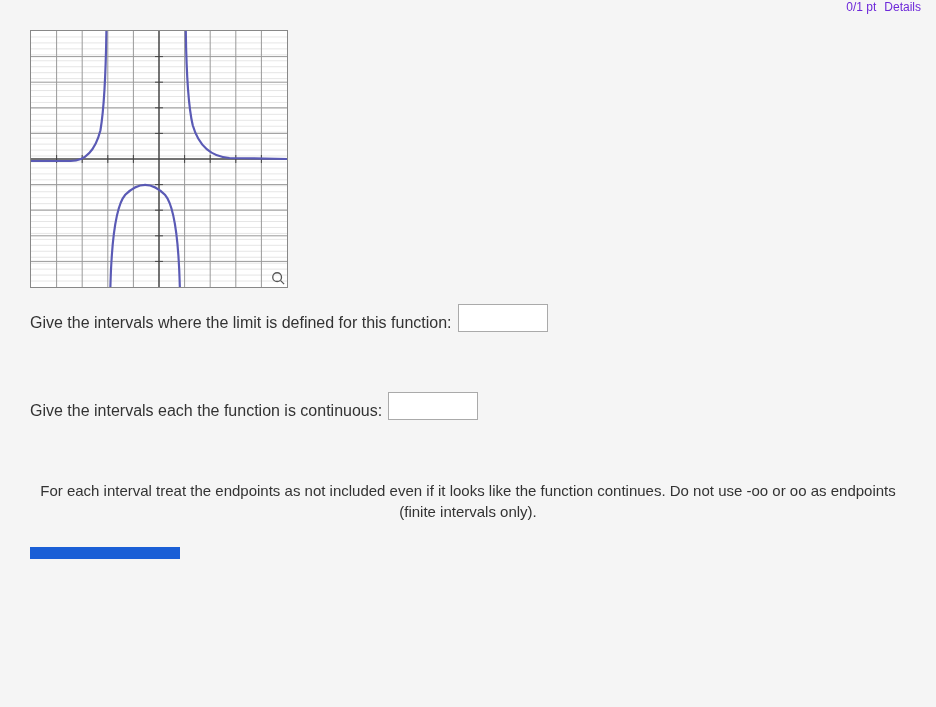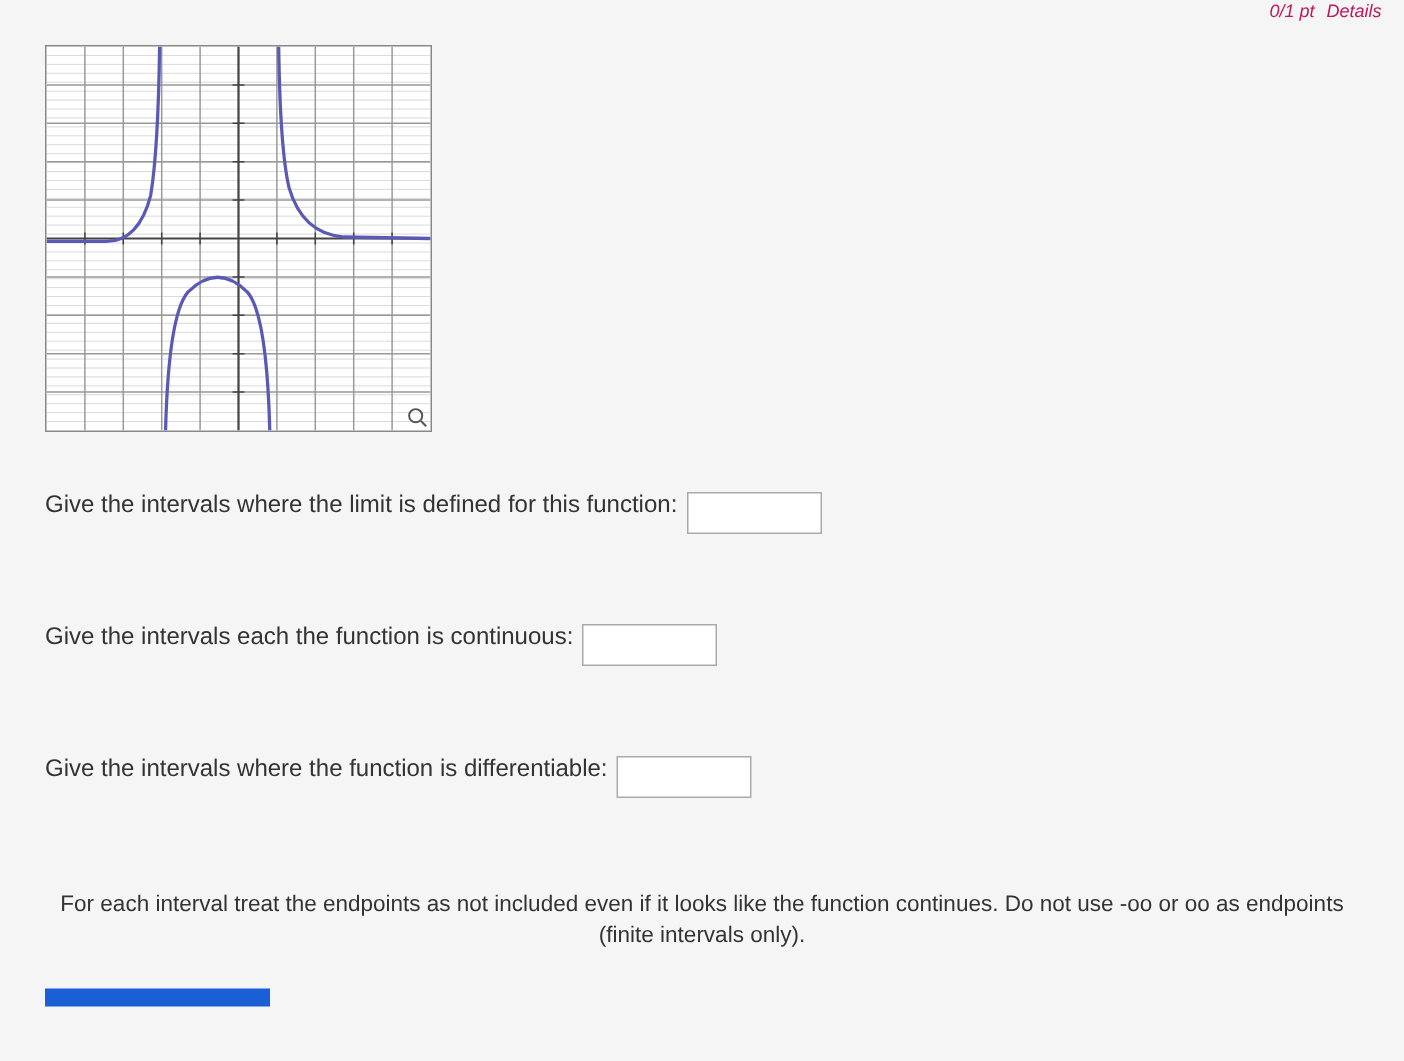--- a/index.html
+++ b/index.html
@@ -18,47 +18,46 @@
     .container {
       padding: 20px 30px;
       background: #f5f5f5;
       min-height: 100%;
     }
     .header-row {
       position: absolute;
       top: 0;
       right: 15px;
       font-size: 12px;
-      color: #be185d;
+      color: #6d28d9;
       display: flex;
       gap: 8px;
       align-items: center;
-      font-style: italic;
     }
     .graph-container {
       position: relative;
       width: 258px;
       height: 258px;
       background: #fff;
       border: 1px solid #888;
       margin-bottom: 10px;
       margin-top: 10px;
     }
     .graph-grid {
       position: absolute;
       width: 100%;
       height: 100%;
     }
     .question-block {
-      margin-top: 40px;
+      margin-top: 16px;
       margin-bottom: 60px;
       font-size: 16px;
       color: #333;
       display: flex;
-      align-items: flex-start;
+      align-items: flex-end;
       flex-wrap: wrap;
       gap: 6px;
     }
     .input-box {
       border: 1px solid #aaa;
       background: #fff;
       width: 90px;
       height: 28px;
       padding: 2px 6px;
       font-size: 14px;
@@ -212,21 +211,17 @@
   <div class="question-block">
     <span>Give the intervals where the limit is defined for this function:</span>
     <input type="text" class="input-box" value="" style="">
   </div>
 
   <div class="question-block">
     <span>Give the intervals each the function is continuous:</span>
     <input type="text" class="input-box" value="" style="">
   </div>
 
-  <div class="question-block">
-    <span>Give the intervals where the function is differentiable:</span>
-    <input type="text" class="input-box" value="" style="">
-  </div>
 
   <div class="note">For each interval treat the endpoints as not included even if it looks like the function continues. Do not use -oo or oo as endpoints (finite intervals only).</div>
 
   <button class="submit-btn"></button>
 </div>
 
 </body></html>

